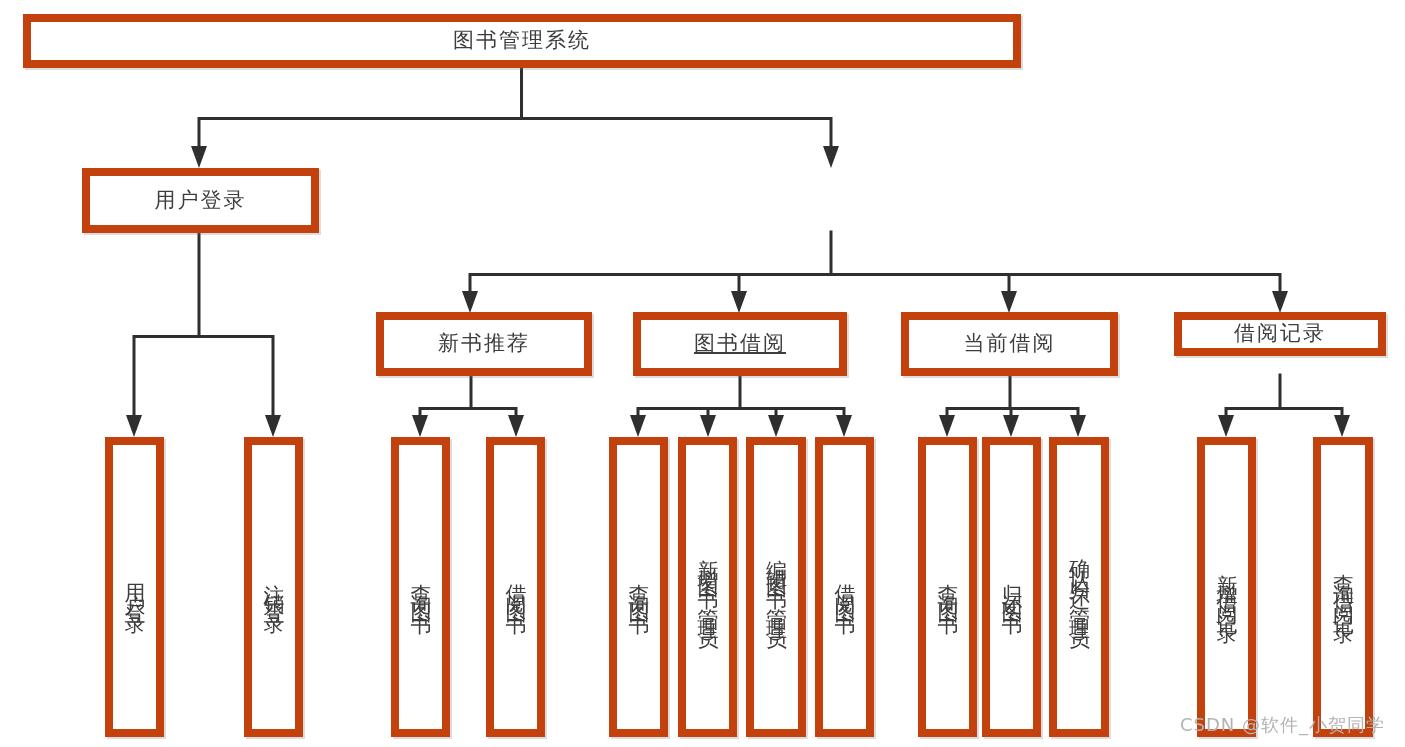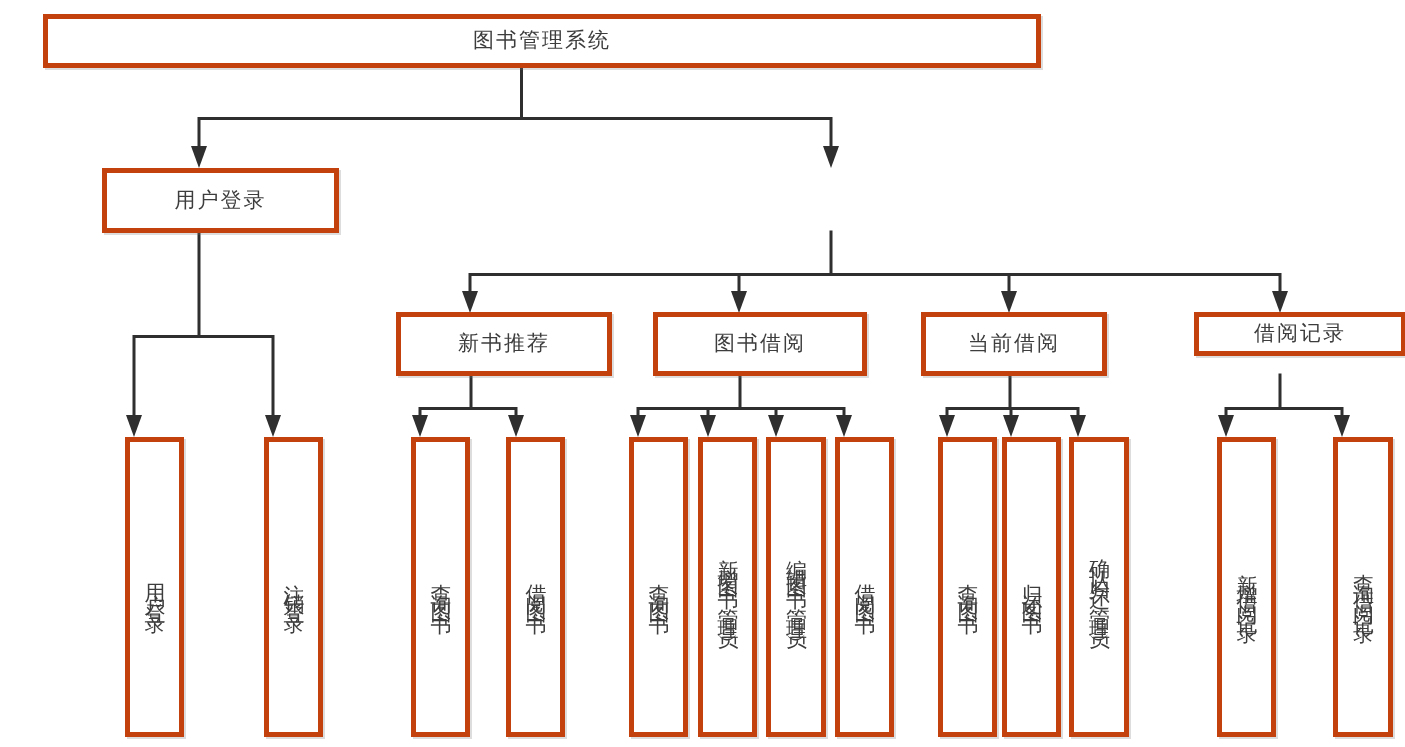--- a/index.html
+++ b/index.html
@@ -13,48 +13,47 @@
   }
   #edges {
     position: absolute;
     left: 0; top: 0;
     width: 1405px; height: 747px;
   }
   .box {
     position: absolute;
     box-sizing: border-box;
     background: #ffffff;
-    border: 5px solid #c2410c;
+    border: 8px solid #c2410c;
     box-shadow: 2px 2px 0 rgba(120,120,120,0.25);
     display: flex;
     align-items: center;
     justify-content: center;
     color: #3d3d3d;
     font-size: 21px;
     line-height: 1.2;
     white-space: nowrap;
-    margin-left: 20px;
   }
   .h { letter-spacing: 2px; }
   .v {
     writing-mode: vertical-rl;
     text-orientation: mixed;
     letter-spacing: 10px;
     line-height: 53px;
     white-space: normal;
   }
   
   #n-root  { left: 23px;   top: 14px;  width: 998px; height: 54px; }
   
   #n-login { left: 82px;   top: 168px; width: 237px; height: 65px; }
   #n-mgmt  { left: 713px;  top: 168px; width: 236px; height: 65px; }
   
   #n-rec   { left: 376px;  top: 312px; width: 216px; height: 64px; }
-  #n-bor   { left: 633px;  top: 312px; width: 214px; height: 64px; }
-  #n-cur   { left: 901px;  top: 312px; width: 186px; height: 64px; }
+  #n-bor   { left: 633px;  top: 312px; width: 214px; height: 64px; text-decoration: underline; }
+  #n-cur   { left: 901px;  top: 312px; width: 217px; height: 64px; }
   #n-hist  { left: 1174px; top: 312px; width: 212px; height: 44px; }
   
   .leaf { top: 437px; height: 300px; width: 59px; }
   #l-ulogin  { left: 105px; }
   #l-logout  { left: 244px; }
   #l-rquery  { left: 391px; }
   #l-rborrow { left: 486px; }
   #l-bquery  { left: 609px; }
   #l-badd    { left: 678px; }
   #l-bedit   { left: 746px; width: 60px; }
@@ -139,13 +138,14 @@
   <div class="box v leaf" id="l-bedit">编辑图书（管理员）</div>
   <div class="box v leaf" id="l-bborrow">借阅图书</div>
 
   <div class="box v leaf" id="l-cquery">查询图书</div>
   <div class="box v leaf" id="l-creturn">归还图书</div>
   <div class="box v leaf" id="l-cconf">确认归还（管理员）</div>
 
   <div class="box v leaf" id="l-hadd">新增借阅记录</div>
   <div class="box v leaf" id="l-hquery">查询借阅记录</div>
 
+  <div id="watermark">CSDN @软件_小贺同学</div>
 </div>
 
 </body></html>

